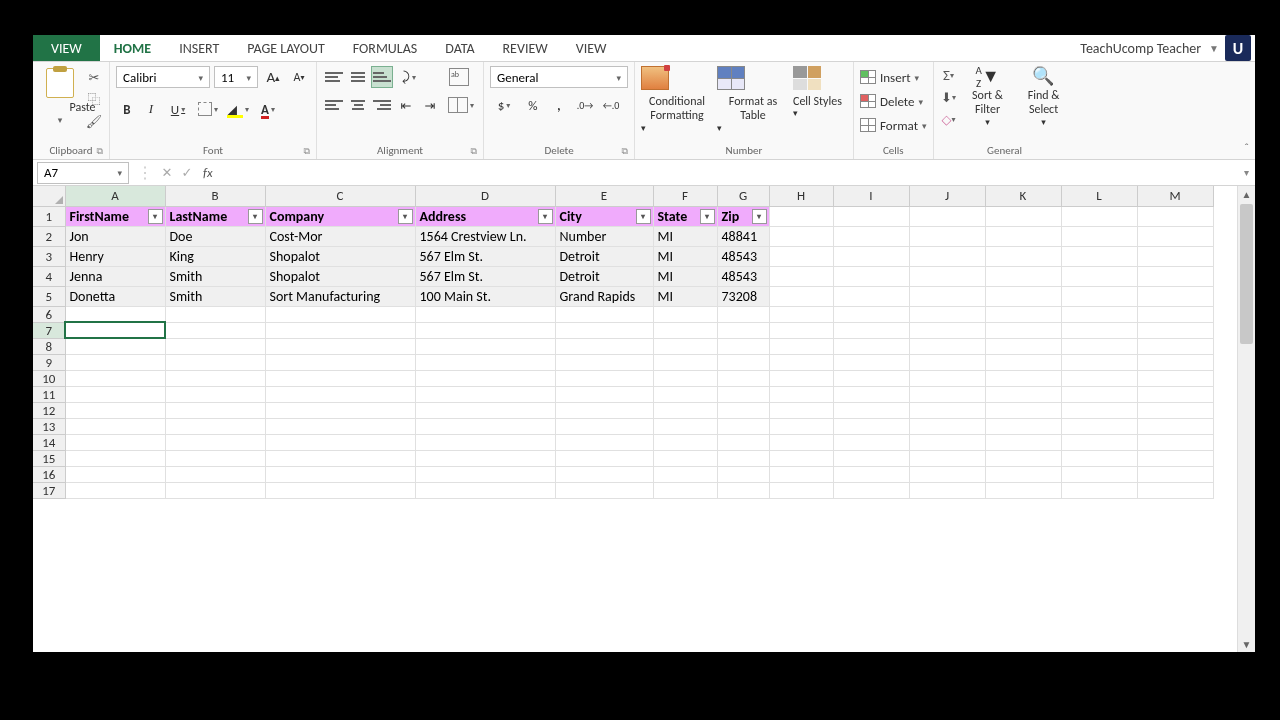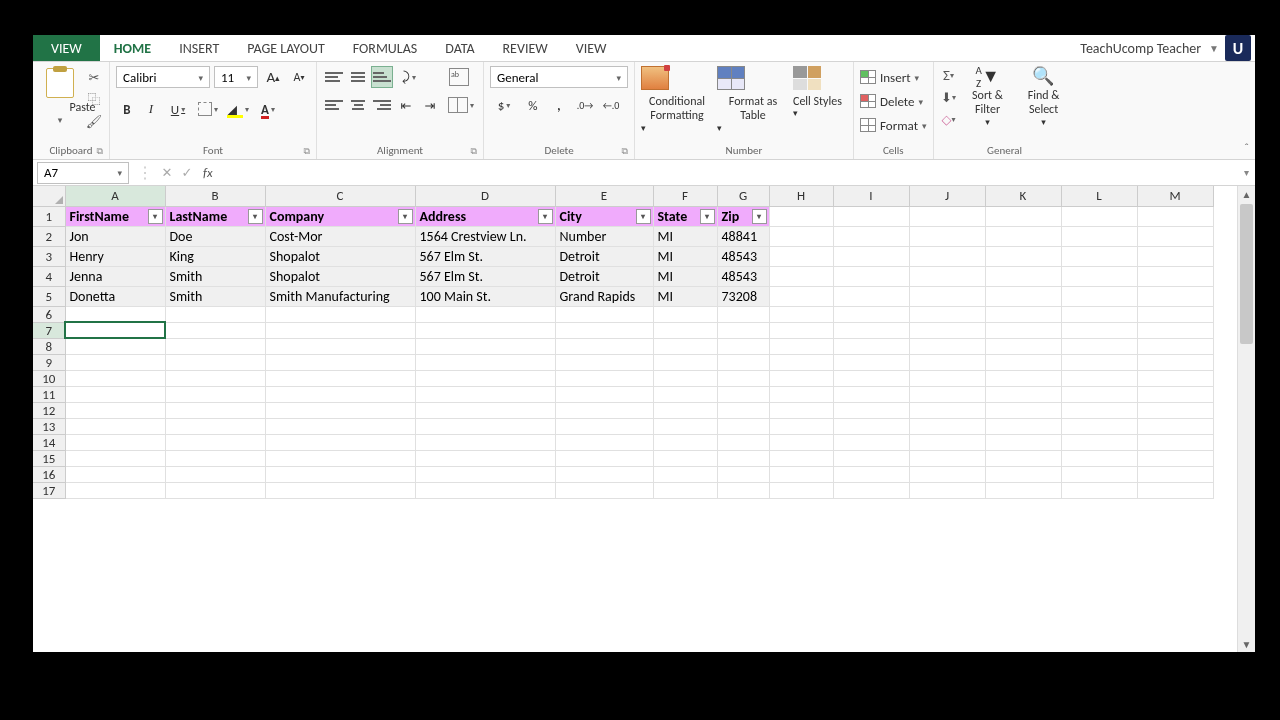--- a/index.html
+++ b/index.html
@@ -482,21 +482,21 @@
               <td></td>
               <td></td>
               <td></td>
             </tr>
           </tbody>
           <tbody>
             <tr>
               <th class="rowh">5</th>
               <td class="tbl">Donetta</td>
               <td class="tbl">Smith</td>
-              <td class="tbl">Smith Manufacturing</td>
+              <td class="tbl">Sort Manufacturing</td>
               <td class="tbl">100 Main St.</td>
               <td class="tbl">Grand Rapids</td>
               <td class="tbl">MI</td>
               <td class="tbl num">73208</td>
               <td></td>
               <td></td>
               <td></td>
               <td></td>
               <td></td>
               <td></td>

